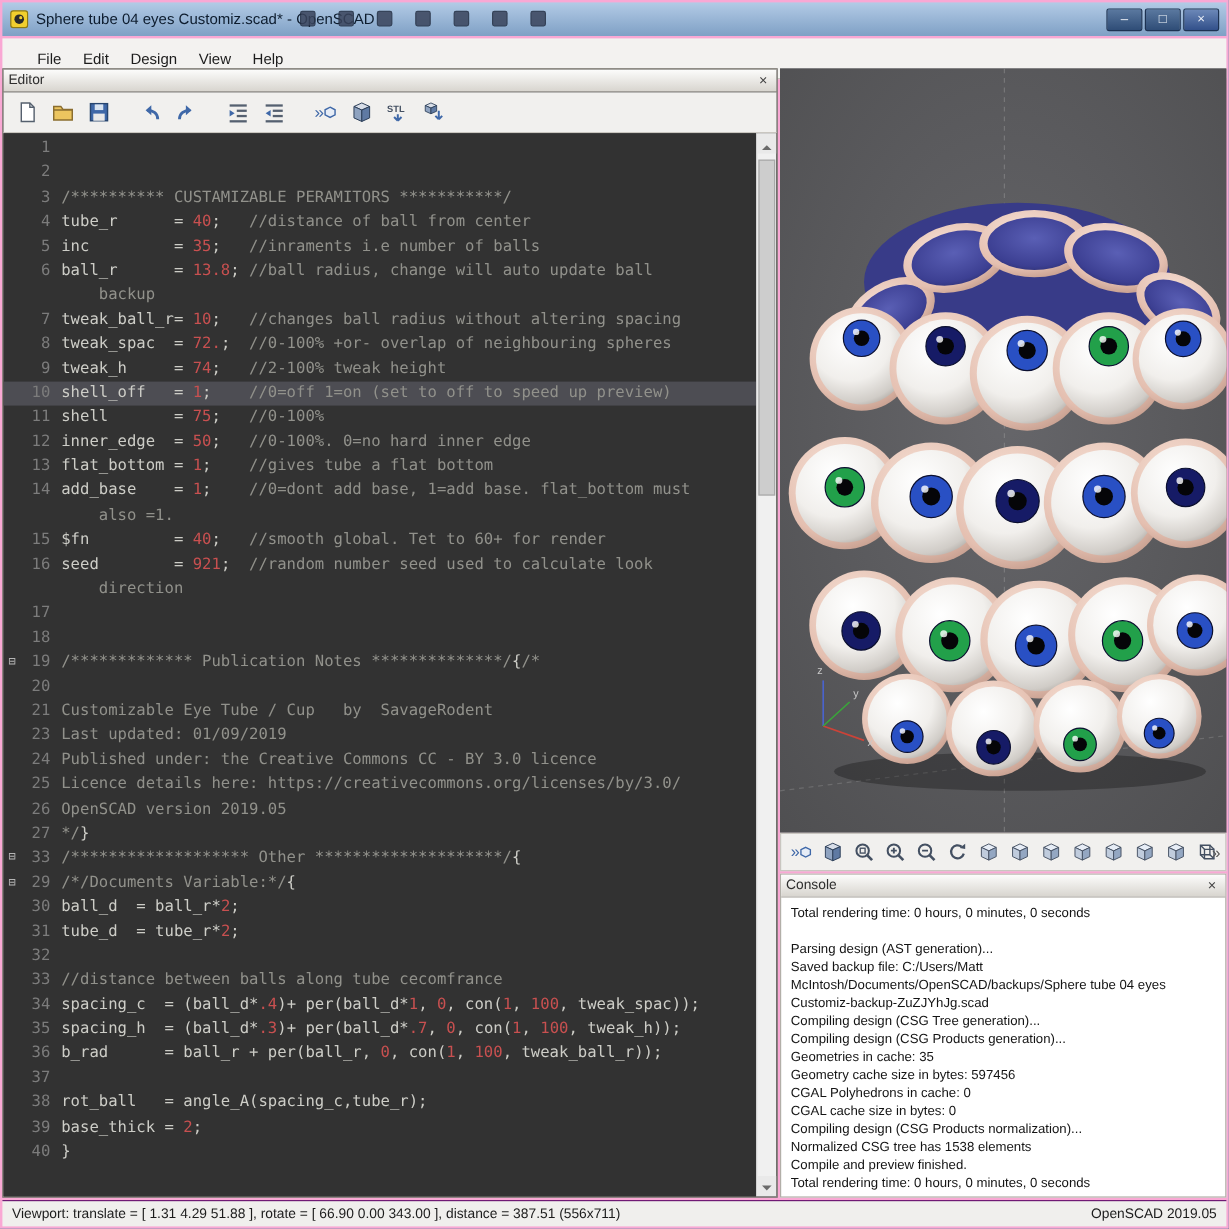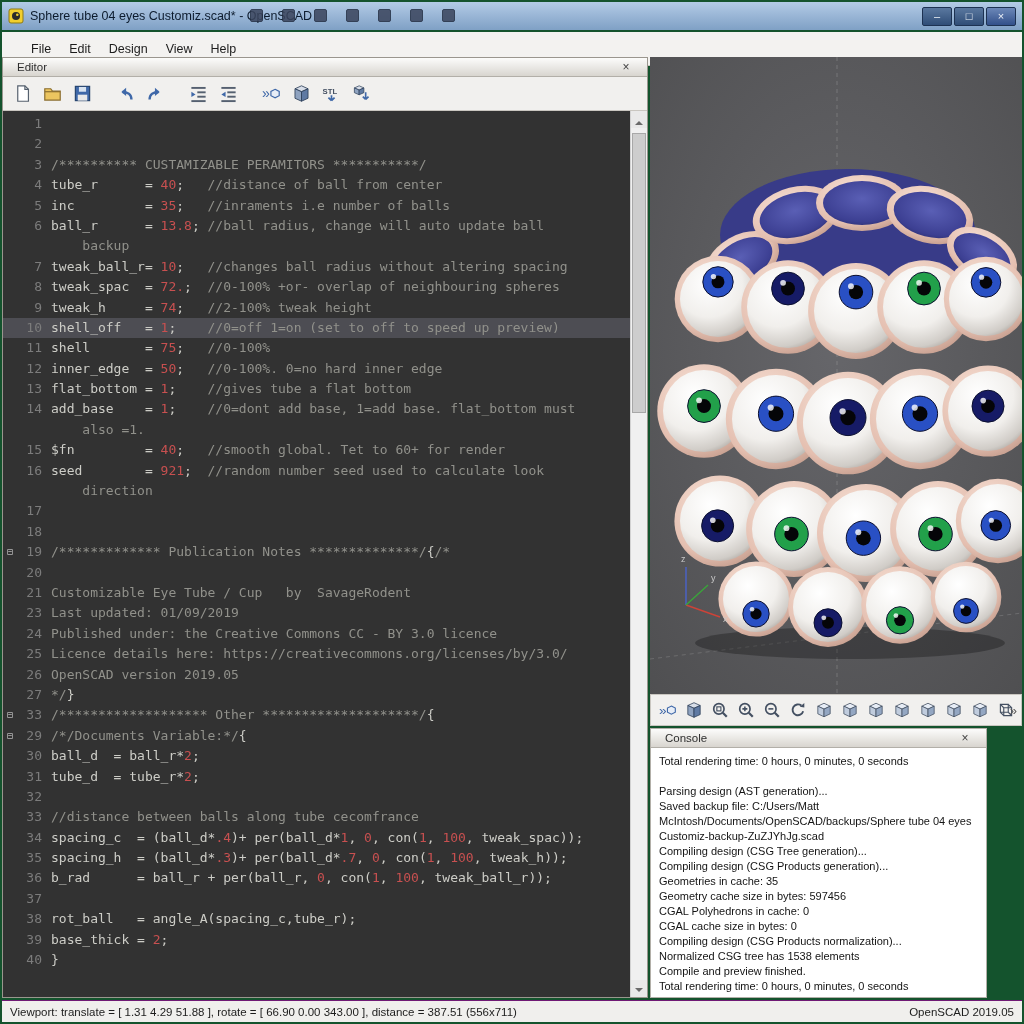--- a/index.html
+++ b/index.html
@@ -1,19 +1,19 @@
 <!DOCTYPE html>
 <html><head>
 <meta charset="utf-8">
 <style>
   * { margin:0; padding:0; box-sizing:border-box; }
   html,body { width:1024px; height:1024px; }
   body { font-family:"Liberation Sans",sans-serif; background:#8ba6c7; position:relative; overflow:hidden; }
 
-  .window { position:absolute; inset:0; background:#14532d; }
+  .window { position:absolute; inset:0; background:#f9a8d4; }
 
   
   .titlebar { position:absolute; left:2px; top:2px; right:2px; height:28px;
     background:linear-gradient(#b3cbe6,#7fa0c5); display:flex; align-items:center;
     padding:0 6px; gap:6px; }
   .app-icon { width:16px; height:16px; flex:none; }
   .title { font-size:12.5px; color:#0d1c2e; white-space:nowrap; }
   .tb-badges { position:absolute; left:248px; top:7px; display:flex; gap:19px; }
   .badge { width:13px; height:13px; background:#3a445c; border:1px solid #232e42; border-radius:2px; opacity:.85; }
   .win-controls { position:absolute; right:6px; top:5px; display:flex; gap:2px; }
@@ -26,21 +26,21 @@
   .menubar { position:absolute; left:2px; right:2px; top:32px; height:34px;
     background:#f3f2f0; border-bottom:1px solid #c9c6c0; display:flex; align-items:center;
     padding-left:20px; font-size:12.5px; color:#1c1c1c; }
   .menu-item { padding:3px 9px; }
 
   
   .editor-panel { position:absolute; left:2px; top:57px; width:646px; bottom:26px;
     background:#323232; display:flex; flex-direction:column; border:1px solid #9a968e; }
   .panel-header { height:19px; background:linear-gradient(#fcfcfb,#d8d5cf);
     border-bottom:1px solid #b2afa8; display:flex; align-items:center;
-    font-size:11.5px; color:#2e2e2e; padding:0 14px; flex:none; }
+    font-size:11.5px; color:#2e2e2e; padding:0 4px; flex:none; }
   .panel-close { margin-left:auto; font-size:12px; color:#444; width:14px; text-align:center; cursor:default; }
   .etoolbar { height:34px; background:#f1f0ee; border-bottom:1px solid #c9c6c0;
     display:flex; align-items:center; padding-left:8px; gap:8px; flex:none; }
   .tbtn { width:22px; height:22px; display:flex; align-items:center; justify-content:center; }
   .tbtn svg { width:19px; height:19px; }
   .tbtn.sep { margin-left:13px; }
 
   .code-area { position:relative; flex:1; overflow:hidden; background:#323232;
     font-family:"DejaVu Sans Mono",monospace; font-size:13px; padding-top:3px; }
   .code-rows { position:absolute; left:0; top:3px; right:17px; }
@@ -65,21 +65,21 @@
   .viewport svg { position:absolute; inset:0; }
 
   .vp-toolbar { position:absolute; left:650px; top:694px; width:372px; height:32px;
     background:#f1f0ee; border:1px solid #c9c6c0; display:flex; align-items:center;
     gap:5px; padding-left:6px; }
   .vp-toolbar .tbtn { width:21px; height:21px; }
   .vp-toolbar .tbtn svg { width:18px; height:18px; }
   .vp-overflow { position:absolute; right:4px; font-size:13px; color:#555; }
 
   
-  .console-panel { position:absolute; left:650px; top:728px; width:337px; bottom:26px;
+  .console-panel { position:absolute; left:650px; top:728px; width:372px; bottom:26px;
     background:#ffffff; border:1px solid #b2afa8; display:flex; flex-direction:column; }
   .console-body { flex:1; font-size:11px; line-height:15px; color:#141414; padding:6px 8px; overflow:hidden; }
   .cline { white-space:normal; }
 
   
   .statusbar { position:absolute; left:2px; right:2px; bottom:2px; height:22px;
     background:#f0efed; border-top:1px solid #701a75; display:flex; align-items:center;
     font-size:11.5px; color:#1c1c1c; padding:0 8px; }
   .status-right { margin-left:auto; }
 </style>

